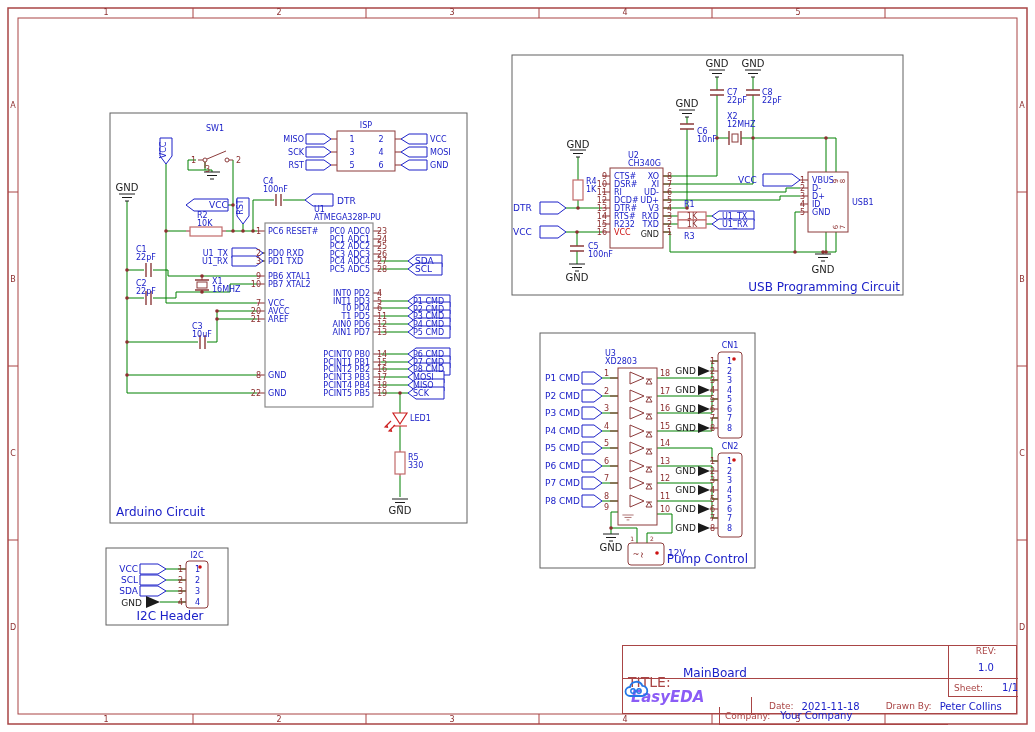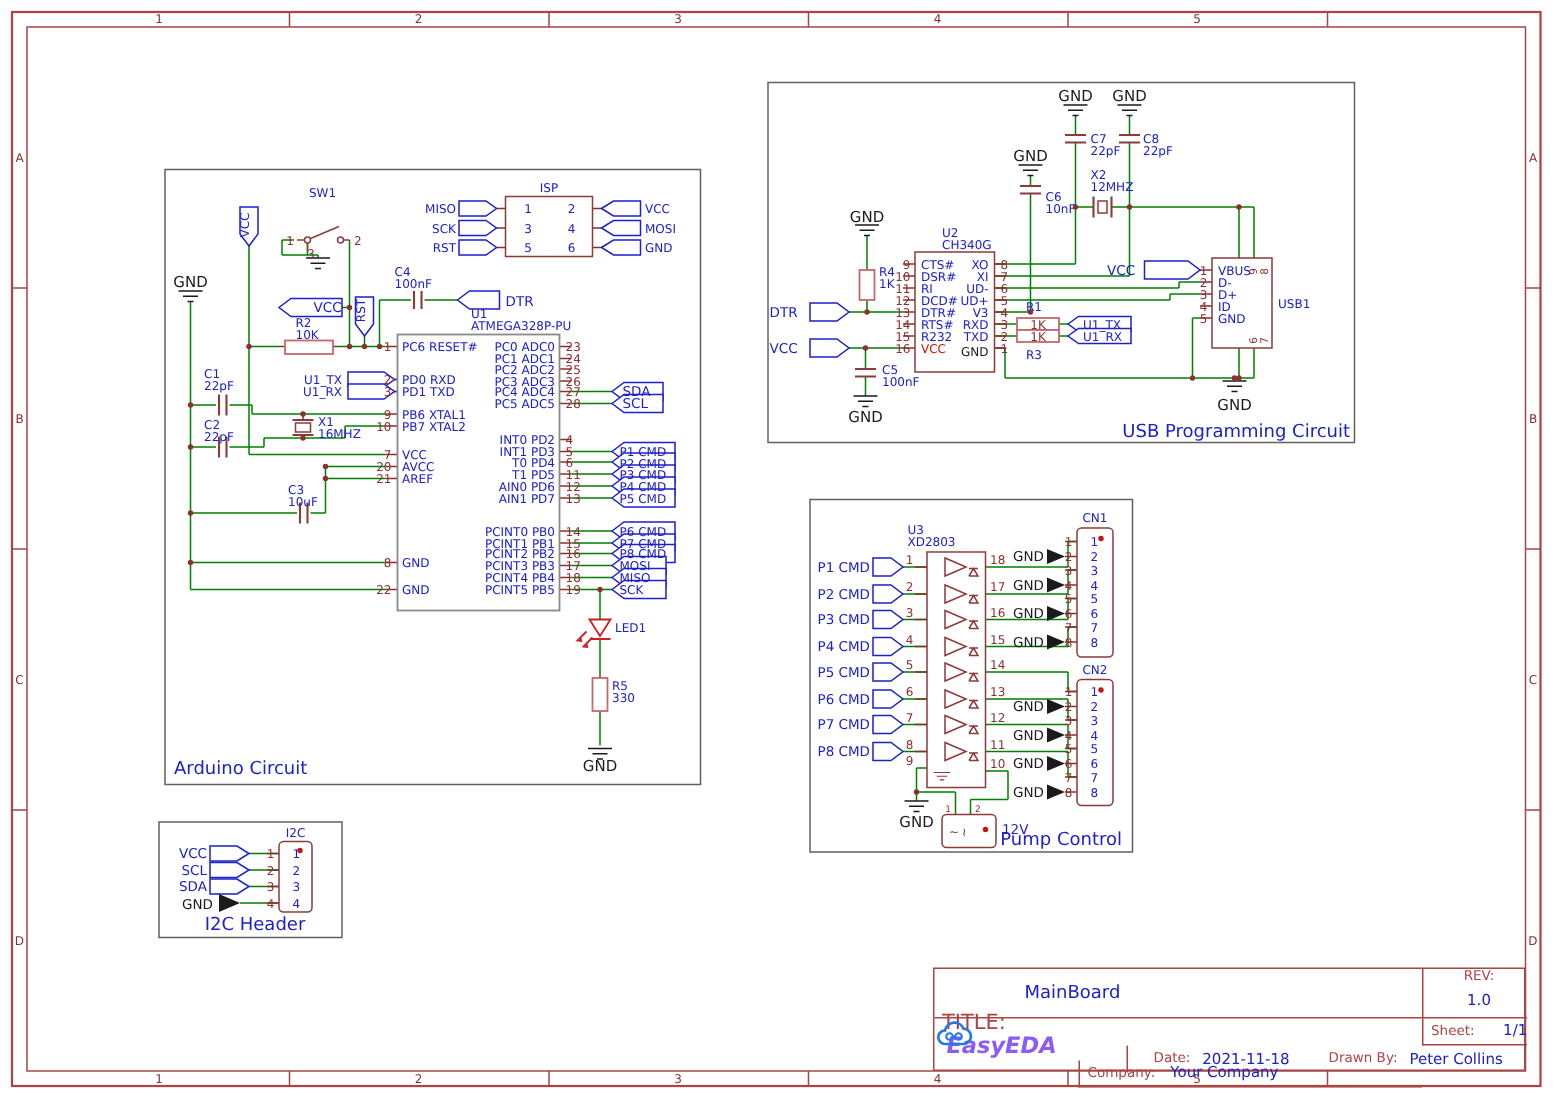--- a/index.html
+++ b/index.html
@@ -32,21 +32,21 @@
   #tb-rev{left:325px;top:0;width:70px;height:33px;border-left:1px solid var(--frame_red);border-bottom:1px solid var(--frame_red);
           display:flex;align-items:center;padding-left:5px;gap:6px;flex-direction:column;}
   #tb-logo{left:0;top:33px;width:96px;height:36px;display:flex;align-items:center;padding-left:5px;}
   #tb-company{left:96px;top:33px;width:229px;height:18px;border-left:1px solid var(--frame_red);border-bottom:1px solid var(--frame_red);
           display:flex;align-items:center;padding-left:5px;gap:10px;margin-top:28px;}
   #tb-sheet{left:325px;top:33px;width:70px;height:18px;border-left:1px solid var(--frame_red);border-bottom:1px solid var(--frame_red);
           display:flex;align-items:center;padding-left:5px;gap:19px;}
   #tb-date{left:96px;top:51px;width:311px;height:18px;border-left:1px solid var(--frame_red);
           display:flex;align-items:center;padding-left:17px;gap:8px;margin-left:32px;}
   #tb-title-label{position:absolute;left:5px;top:2px;}
-  #tb-title{position:absolute;left:60px;top:8px;}
+  #tb-title{position:absolute;left:60px;top:20px;}
   #logo-text{color:#8b5cf6;font-weight:bold;font-style:italic;font-size:15px;margin-left:3px;}
 </style>
 </head>
 <body>
 
 <div class="page">
 <svg width="1035" height="732" viewBox="0 0 1035 732">
   <defs>
     <g id="earth">
           <path d="M-8 0H8M-5 3.5H5M-2 7H2" fill="none"></path>

